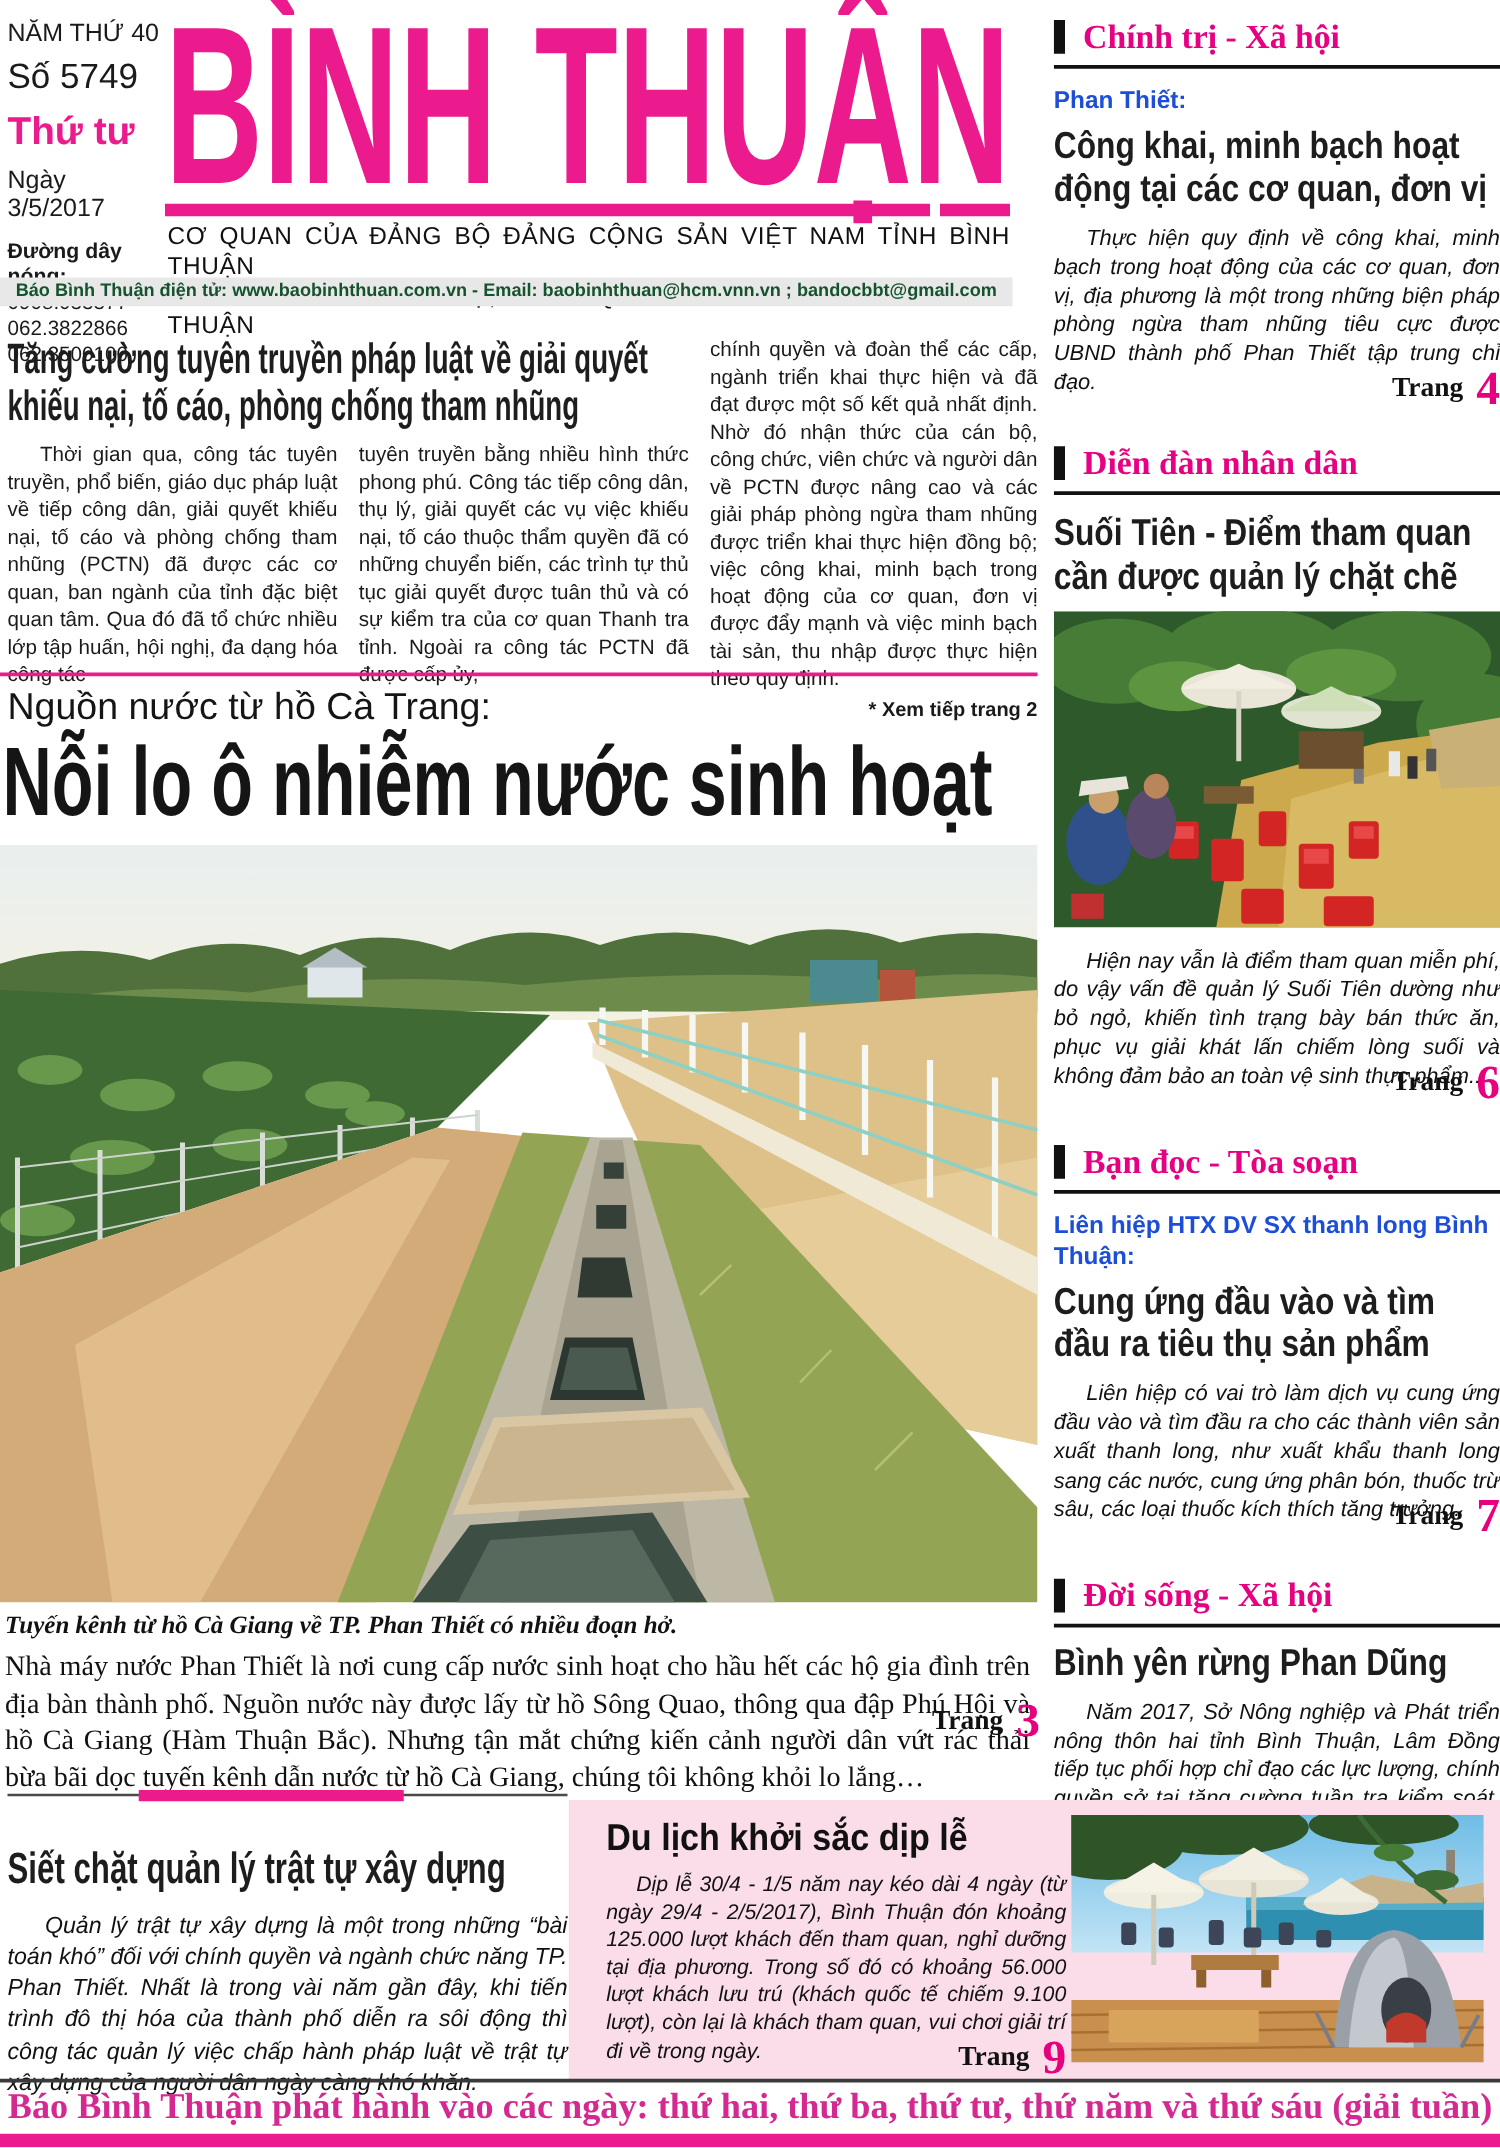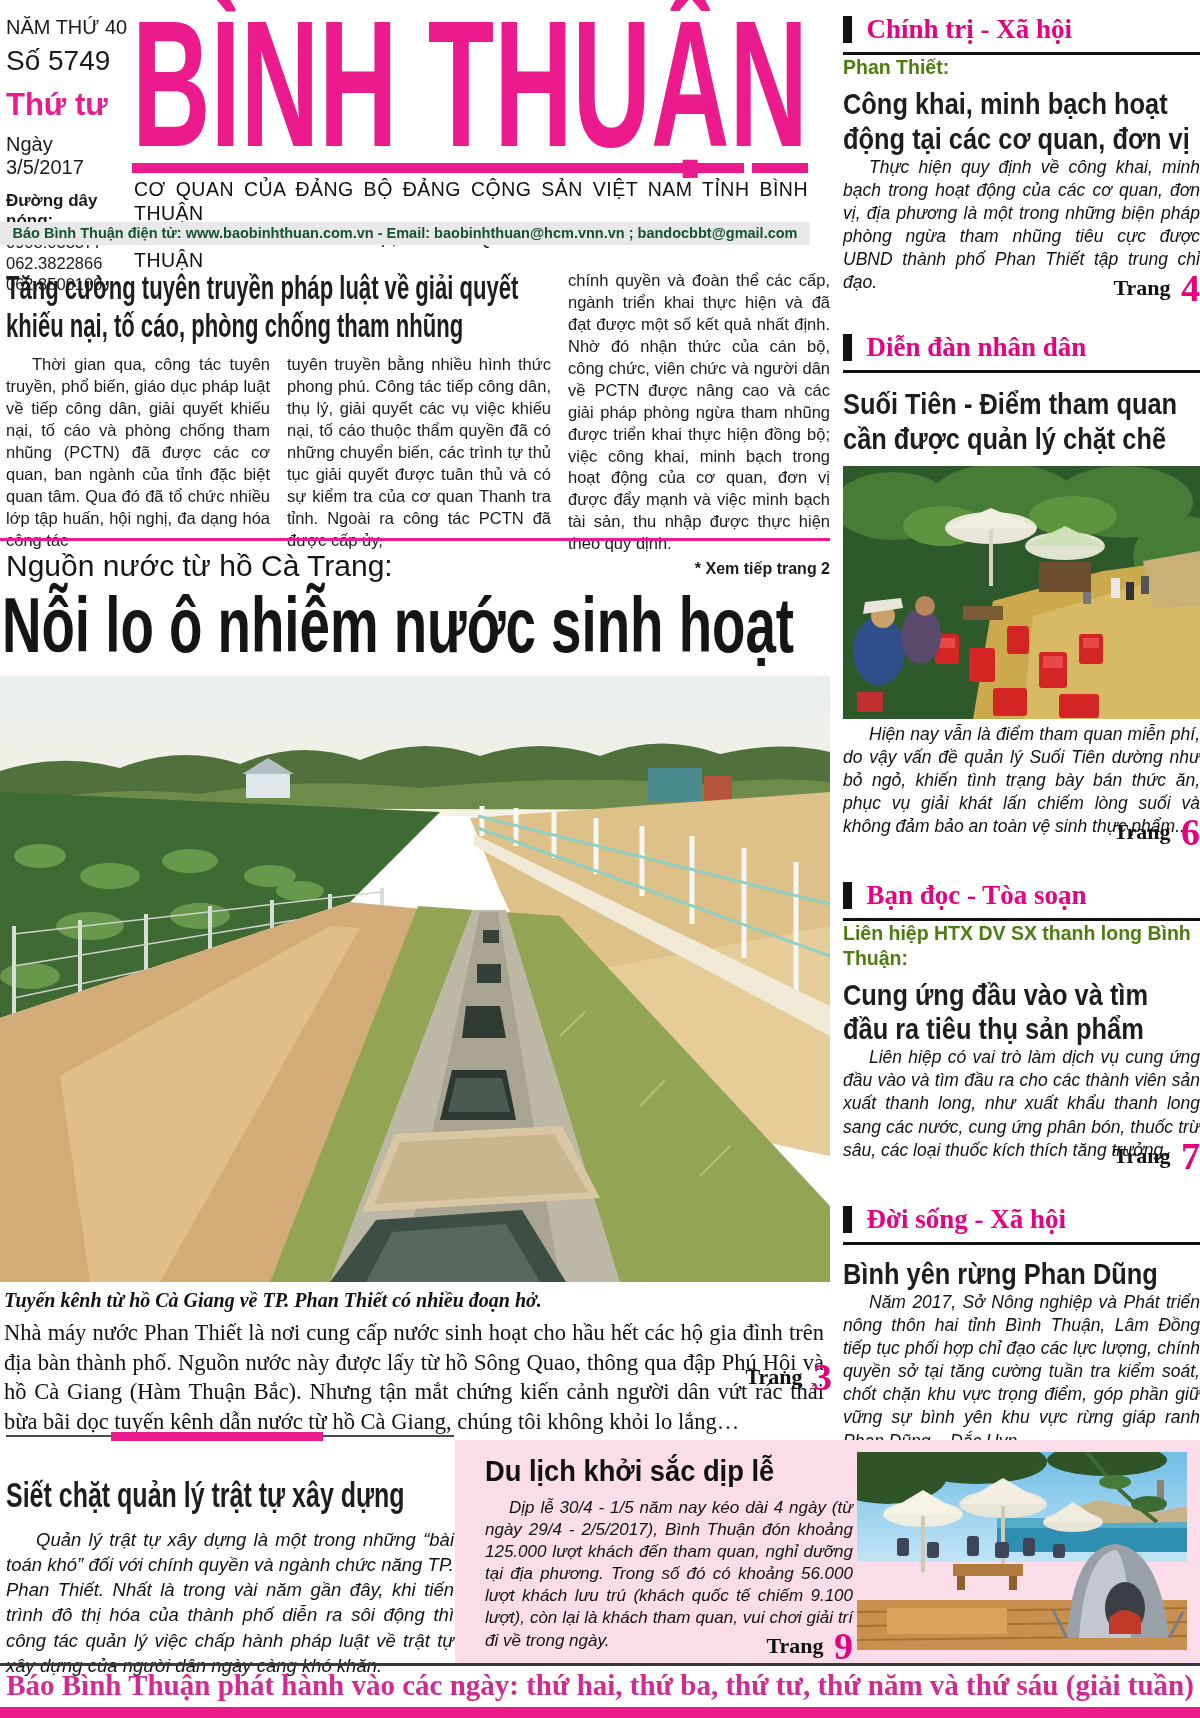--- a/index.html
+++ b/index.html
@@ -58,25 +58,25 @@
   .trang { text-align:right; }
   .trang-word { font-family:"Liberation Serif", serif; font-weight:bold; font-size:22px; color:#111; }
   .trang-num  { font-family:"Liberation Serif", serif; font-weight:bold; font-size:38px; color:#e6007e;
                 vertical-align:-6px; margin-left:6px; }
 
   
   #rightcol { position:absolute; left:843px; top:14px; width:357px; height:1648px; overflow:hidden; }
   .sec { border-bottom:3px solid #111; padding-bottom:7px; white-space:nowrap; }
   .sec-bar { display:inline-block; width:9px; height:27px; background:#111; vertical-align:-5px; margin-right:10px; }
   .sec-label { display:inline; font-family:"Liberation Serif", serif; font-weight:bold; font-size:27px; color:#e60082; }
-  .kicker { font-weight:bold; font-size:19.5px; line-height:1.25; color:#4d7c0f; }
+  .kicker { font-weight:bold; font-size:19.5px; line-height:1.25; margin-top:13px; color:#1d4ed8; }
   .squeeze { width:118%; transform:scaleX(.847); transform-origin:left top; }
   .rc-headline { font-size:30px; font-weight:bold; line-height:1.14; color:#1d1d1d; margin-top:8px; }
   .summary { font-style:italic; font-size:17.5px; line-height:1.32; text-align:justify; text-indent:26px;
-             color:#111; }
+             margin-top:10px; color:#111; }
   .t-up { margin-top:-28px; }
   .rc-photo { width:357px; height:253px; margin-top:10px; }
 
   
   #construction { position:absolute; left:6px; top:1432px; width:448px; }
   .bl-rule { position:relative; height:9px; }
   .bl-rule .line { position:absolute; left:0; top:3px; width:448px; height:2px; background:#4a4a4a; }
   .bl-rule .seg  { position:absolute; left:105px; top:0; width:212px; height:9px; background:#ec1b8d; }
   .bl-headline { width:140%; transform:scaleX(.714); transform-origin:left top;
                  font-size:35px; font-weight:bold; color:#1d1d1d; margin-top:34px; }

